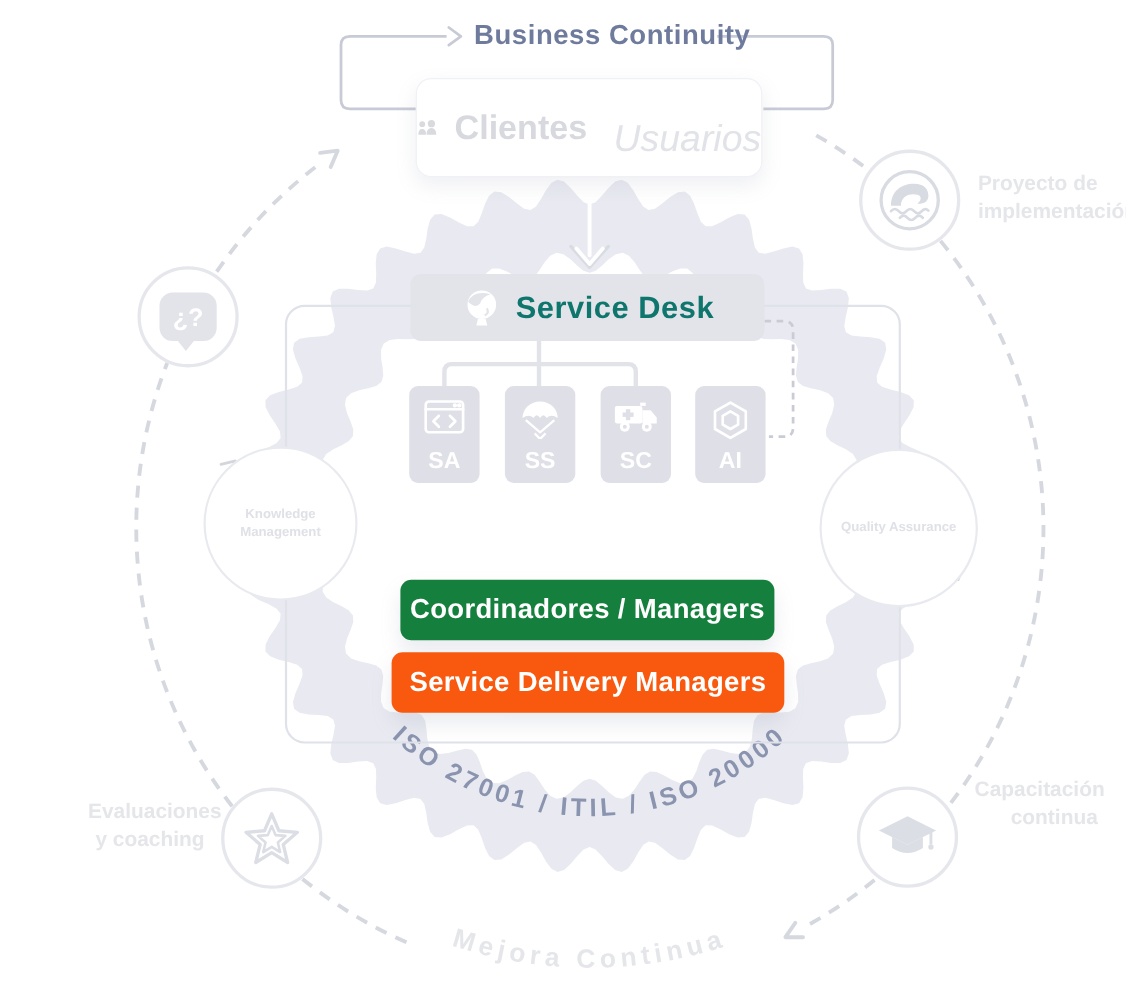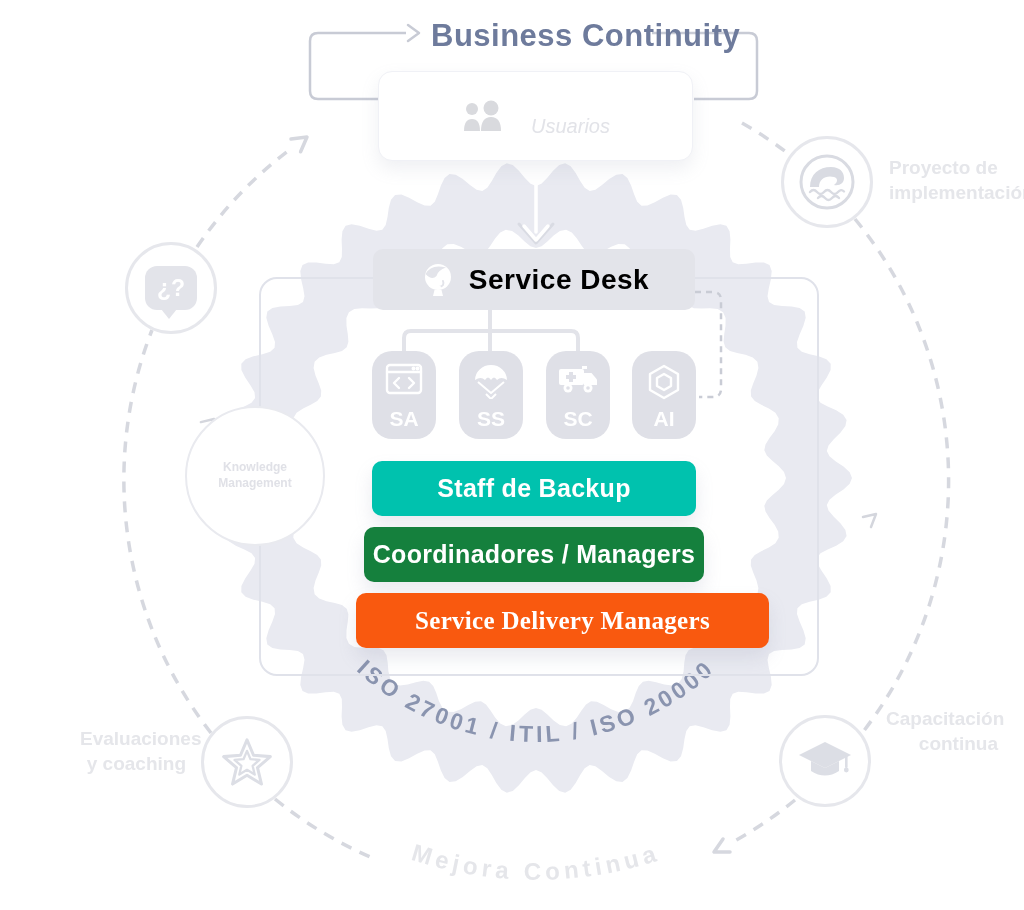--- a/index.html
+++ b/index.html
@@ -4,61 +4,61 @@
 <style>
   html,body{margin:0;padding:0;background:#ffffff;}
   #stage{
     position:relative;width:1024px;height:910px;margin:0 auto;overflow:hidden;
     font-family:"Liberation Sans","DejaVu Sans",sans-serif;background:#ffffff;
   }
   #lines-layer{position:absolute;left:0;top:0;width:1024px;height:910px;z-index:1;}
   .abs{position:absolute;}
 
   
-  .bc-label{left:431px;top:18px;font-size:31px;font-weight:700;color:#6E7B9C;letter-spacing:.5px;z-index:3;}
+  .bc-label{left:431px;top:18px;font-size:25px;font-weight:700;color:#6E7B9C;letter-spacing:.5px;z-index:3;}
 
   
   .clientes-box{
     left:378px;top:71px;width:313px;height:88px;background:#ffffff;border:1px solid #f0f1f6;
     border-radius:14px;box-shadow:0 8px 18px rgba(140,146,170,.14);z-index:3;
     display:flex;align-items:center;justify-content:center;gap:14px;
   }
   .clientes-title{font-size:31px;font-weight:800;color:#d8d9df;}
-  .clientes-sub{font-size:20px;font-style:italic;font-weight:400;color:#e2e3e8;margin-left:10px;margin-top:20px;}
+  .clientes-sub{font-size:34px;font-style:italic;font-weight:400;color:#e2e3e8;margin-left:10px;margin-top:20px;}
 
   
   .org-card{
     left:259px;top:277px;width:556px;height:395px;border:2px solid #e0e2ea;border-radius:18px;
     background:transparent;z-index:2;
   }
 
   
   .sd-bar{
     left:373px;top:249px;width:322px;height:61px;background:#e3e4ea;border-radius:10px;z-index:3;
     display:flex;align-items:center;justify-content:center;gap:12px;
-    color:#000000;font-size:28px;font-weight:800;letter-spacing:.5px;
+    color:#0f766e;font-size:28px;font-weight:800;letter-spacing:.5px;
   }
 
   
   .team-box{
-    top:351px;width:64px;height:88px;background:#dfe0e7;border-radius:20px;z-index:3;
+    top:351px;width:64px;height:88px;background:#dfe0e7;border-radius:8px;z-index:3;
     display:flex;flex-direction:column;align-items:center;justify-content:space-between;
     padding:12px 0 8px 0;box-sizing:border-box;
   }
   .team-code{color:#ffffff;font-size:21px;font-weight:800;}
 
   
   .layer-bar{
     left:372px;border-radius:10px;height:55px;z-index:3;display:flex;align-items:center;justify-content:center;
     color:#ffffff;font-size:25px;font-weight:800;letter-spacing:.3px;
     box-shadow:0 10px 18px rgba(140,146,170,.18);
   }
   .layer-1{left:372px;top:461px;width:324px;}
   .layer-2{left:364px;top:527px;width:340px;}
-  .layer-3{left:356px;top:593px;width:413px;font-family:Liberation Serif, serif;}
+  .layer-3{left:356px;top:593px;width:357px;}
 
   
   .node-circle{
     border-radius:50%;background:#ffffff;border:3px solid #e6e7ec;box-sizing:border-box;z-index:3;
     display:flex;align-items:center;justify-content:center;
   }
   .node-satisfaction{left:125px;top:242px;width:92px;height:92px;}
   .node-wave{left:781px;top:136px;width:92px;height:92px;}
   .node-km{left:185px;top:406px;width:140px;height:140px;border-width:2.5px;border-color:#e9eaef;}
   .node-qa{left:745px;top:408px;width:144px;height:144px;border-width:2.5px;border-color:#e9eaef;}
@@ -144,20 +144,21 @@
 
   <div class="abs clientes-box">
     <svg width="46" height="32" viewBox="0 0 46 32">
       <g fill="#d9dade">
         <circle cx="11" cy="9" r="6"></circle>
         <path d="M3 31 q0 -12 8 -12 q8 0 8 12 Z"></path>
         <circle cx="30" cy="8" r="7.5"></circle>
         <path d="M20 31 q0 -14 10 -14 q10 0 10 14 Z"></path>
       </g>
     </svg>
+    <span class="clientes-title">Clientes</span>
     <span class="clientes-sub">Usuarios</span>
   </div>
 
   <div class="abs org-card"></div>
 
   <div class="abs sd-bar">
     <svg width="38" height="38" viewBox="0 0 38 38">
       <circle cx="19" cy="16" r="13" fill="#ffffff"></circle>
       <path d="M6.5 13 Q12 2.5 27 6.5 Q19 9 17.5 15 Q13 20 6.5 13 Z" fill="#e3e4ea"></path>
       <path d="M24 20 q2 5 -4 6" fill="none" stroke="#e3e4ea" stroke-width="2" stroke-linecap="round"></path>
@@ -201,23 +202,20 @@
     <span class="team-code">SC</span>
   </div>
   <div class="abs team-box" style="left:632px">
     <svg width="38" height="38" viewBox="0 0 38 38" fill="none" stroke="#ffffff" stroke-width="2.4" stroke-linejoin="round">
       <polygon points="19,3 33,11 33,27 19,35 5,27 5,11"></polygon>
       <polygon points="19,11 26,15 26,23 19,27 12,23 12,15"></polygon>
     </svg>
     <span class="team-code">AI</span>
   </div>
 
-  <div class="abs layer-bar layer-1" style="background-color: rgb(0, 194, 174);">
-    <span>Staff de Backup</span>
-  </div>
   <div class="abs layer-bar layer-2" style="background-color: #15803d;">
     <span>Coordinadores / Managers</span>
   </div>
   <div class="abs layer-bar layer-3" style="background-color: rgb(249, 89, 15);">
     <span>Service Delivery Managers</span>
   </div>
 
   <div class="abs node-circle node-satisfaction">
     <div class="q-bubble">¿?</div>
   </div>
@@ -228,20 +226,23 @@
       <path d="M14 36 C14 23 23 16 35 16 C44 16 48 21 48 27 C48 32 44 35 38 34 C42 31 42 27 38 26 C30 24 23 28 23 36 Z" fill="#d9dbe2" stroke="none"></path>
       <path d="M14 41 q3.5 -4 7 0 q3.5 4 7 0 q3.5 -4 7 0 q3.5 4 7 0 q3 -3.5 6 -0.5" stroke-width="2.4" stroke-linecap="round"></path>
       <path d="M22 47 q3.5 -4 7 0 q3.5 4 7 0 q3.5 -4 7 0" stroke-width="2.4" stroke-linecap="round"></path>
     </svg>
   </div>
 
   <div class="abs node-circle node-km">
     <div class="node-text" style="width:120px">Knowledge Management</div>
   </div>
 
+  <div class="abs node-circle node-qa">
+    <div class="node-text" style="width:110px">Quality Assurance</div>
+  </div>
 
   <div class="abs node-circle node-star">
     <svg width="56" height="56" viewBox="0 0 48 48" fill="none" stroke="#dcdee5" stroke-linejoin="round">
       <path stroke-width="2.6" d="M24 5 L29.6 18.2 L44 19.4 L33 28.9 L36.4 42.9 L24 35.3 L11.6 42.9 L15 28.9 L4 19.4 L18.4 18.2 Z"></path>
       <path stroke-width="2" d="M24 14.5 L27 21.6 L34.7 22.2 L28.8 27.3 L30.6 34.8 L24 30.7 L17.4 34.8 L19.2 27.3 L13.3 22.2 L21 21.6 Z"></path>
     </svg>
   </div>
 
   <div class="abs node-circle node-cap">
     <svg width="58" height="50" viewBox="0 0 58 50" fill="#dcdee5">

